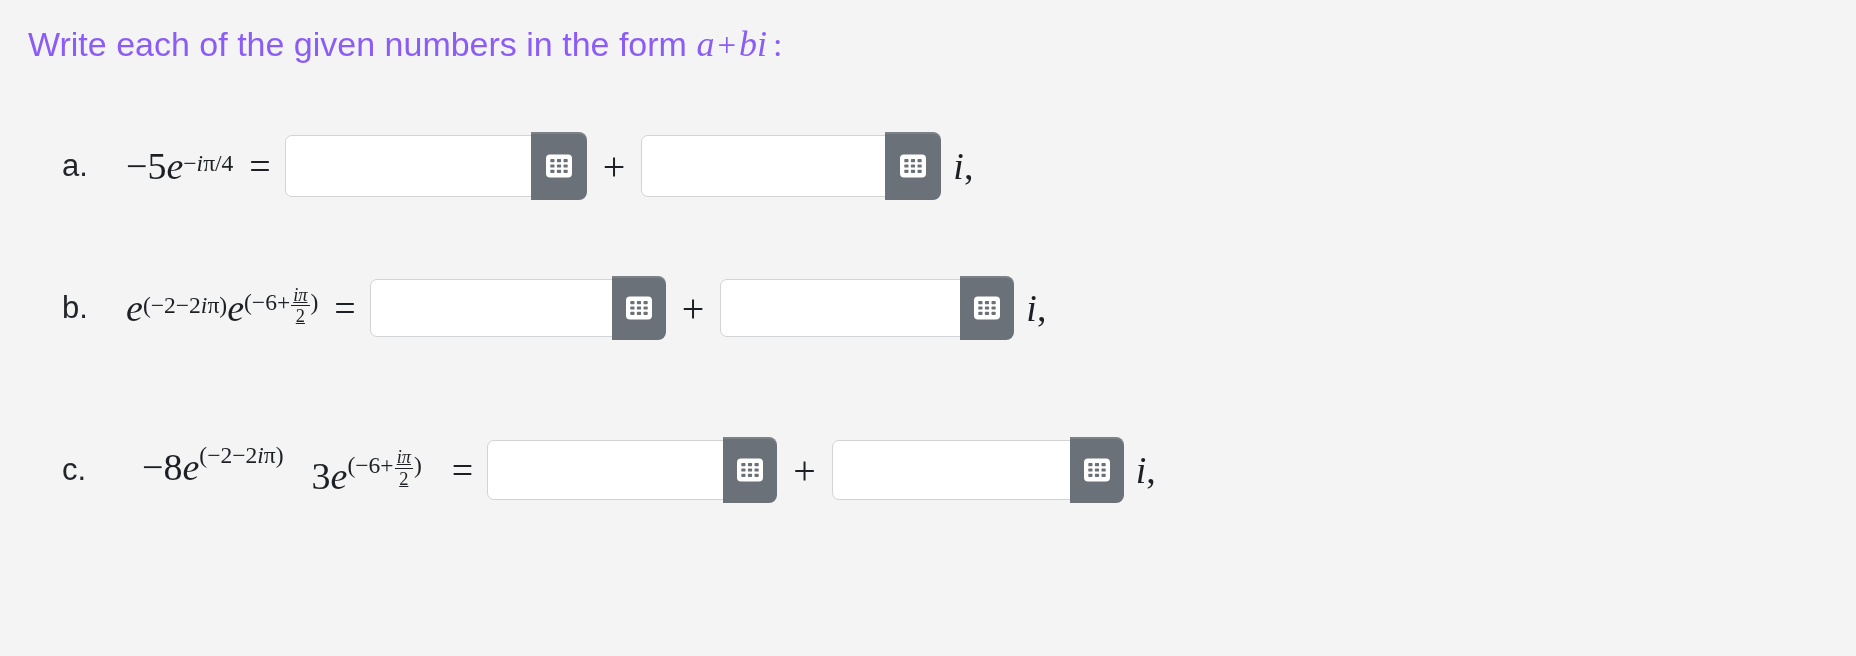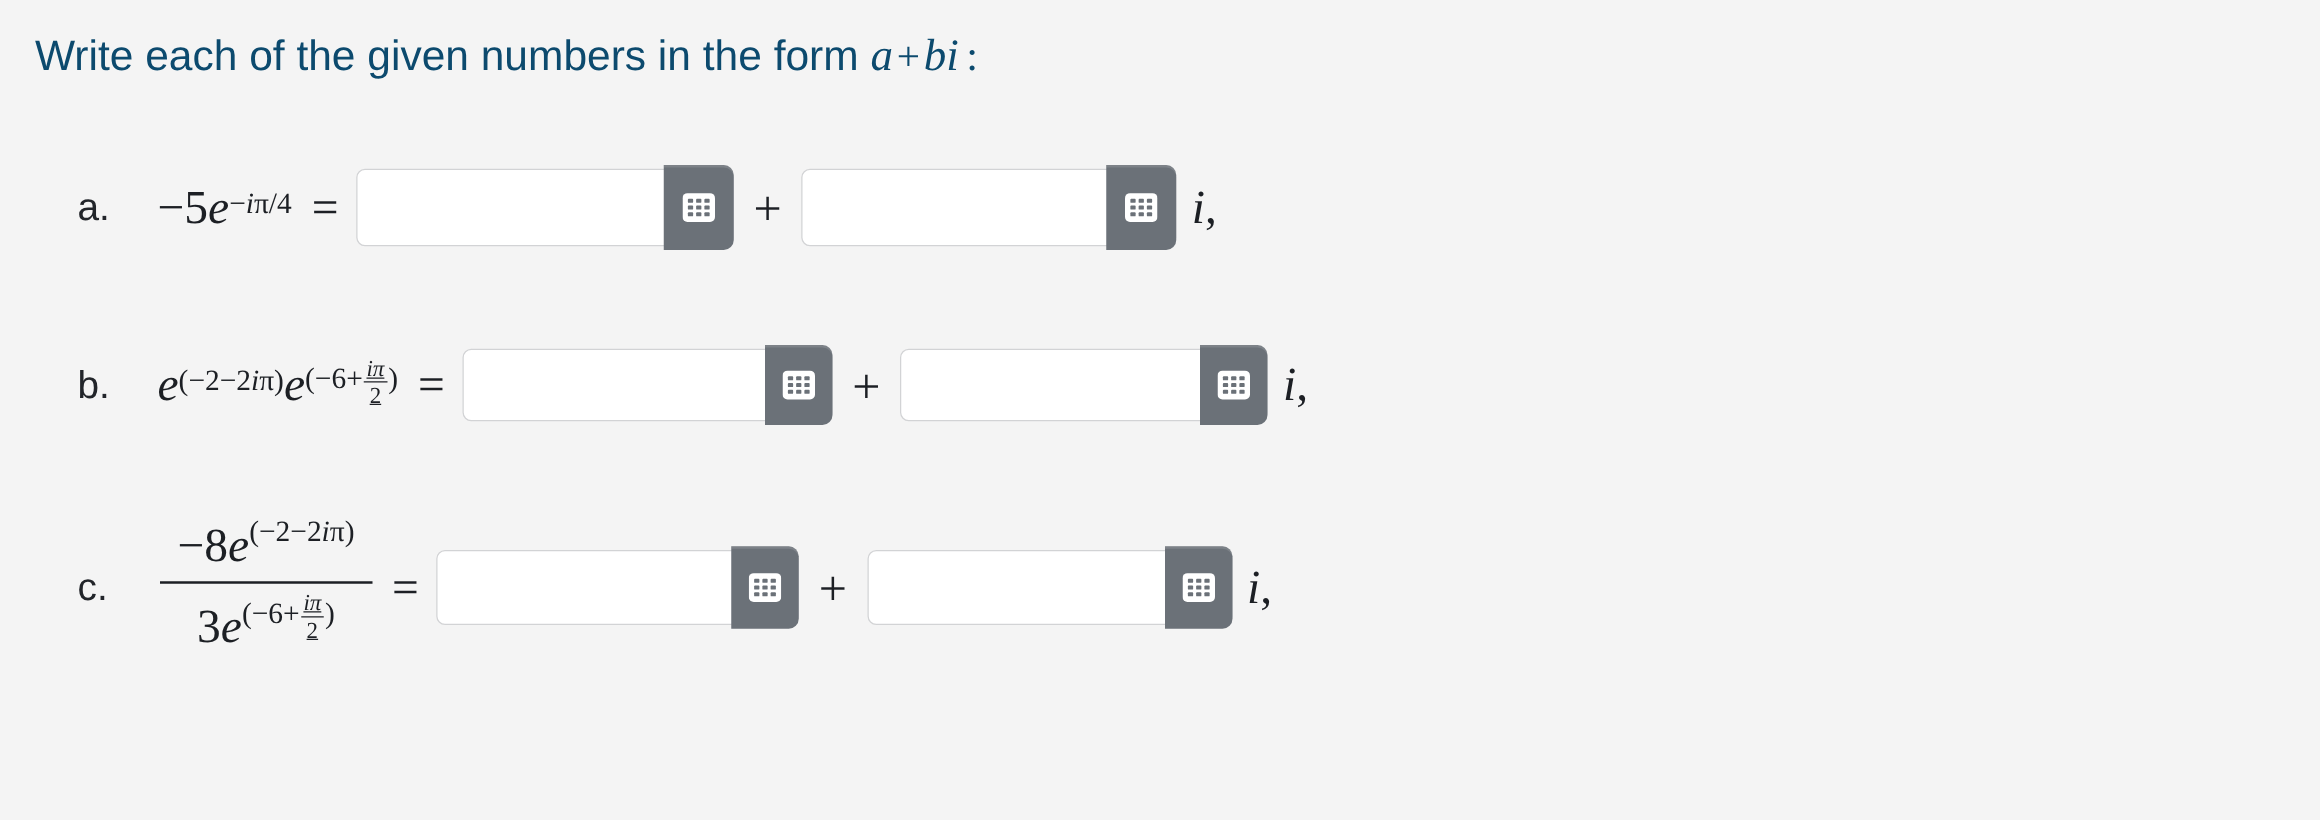--- a/index.html
+++ b/index.html
@@ -17,21 +17,21 @@
   }
 
   
   .prompt {
     position: absolute;
     left: 28px;
     top: 20px;
     font-size: 34px;
     line-height: 1.35;
     font-family: "Liberation Sans", sans-serif;
-    color: #0c4a6e;
+    color: #8b5cf6;
     white-space: nowrap;
   }
   .prompt .mathvar {
     font-family: "Liberation Serif", serif;
     font-style: italic;
     font-size: 36px;
   }
   .prompt .plusop {
     font-family: "Liberation Serif", serif;
     font-style: normal;
@@ -112,21 +112,21 @@
     font-style: italic;
   }
   .sfrac .den {
     padding: 1px 2px 0 2px;
     font-style: normal;
   }
 
   
   .bigfrac {
     display: inline-flex;
-    flex-direction: column;
+    flex-direction: row;
     align-items: center;
     vertical-align: middle;
     line-height: 1.12;
   }
   .bigfrac .bnum {
     padding: 0 14px 6px 14px;
   }
   .bigfrac .bbar {
     width: 100%;
     height: 2.6px;

